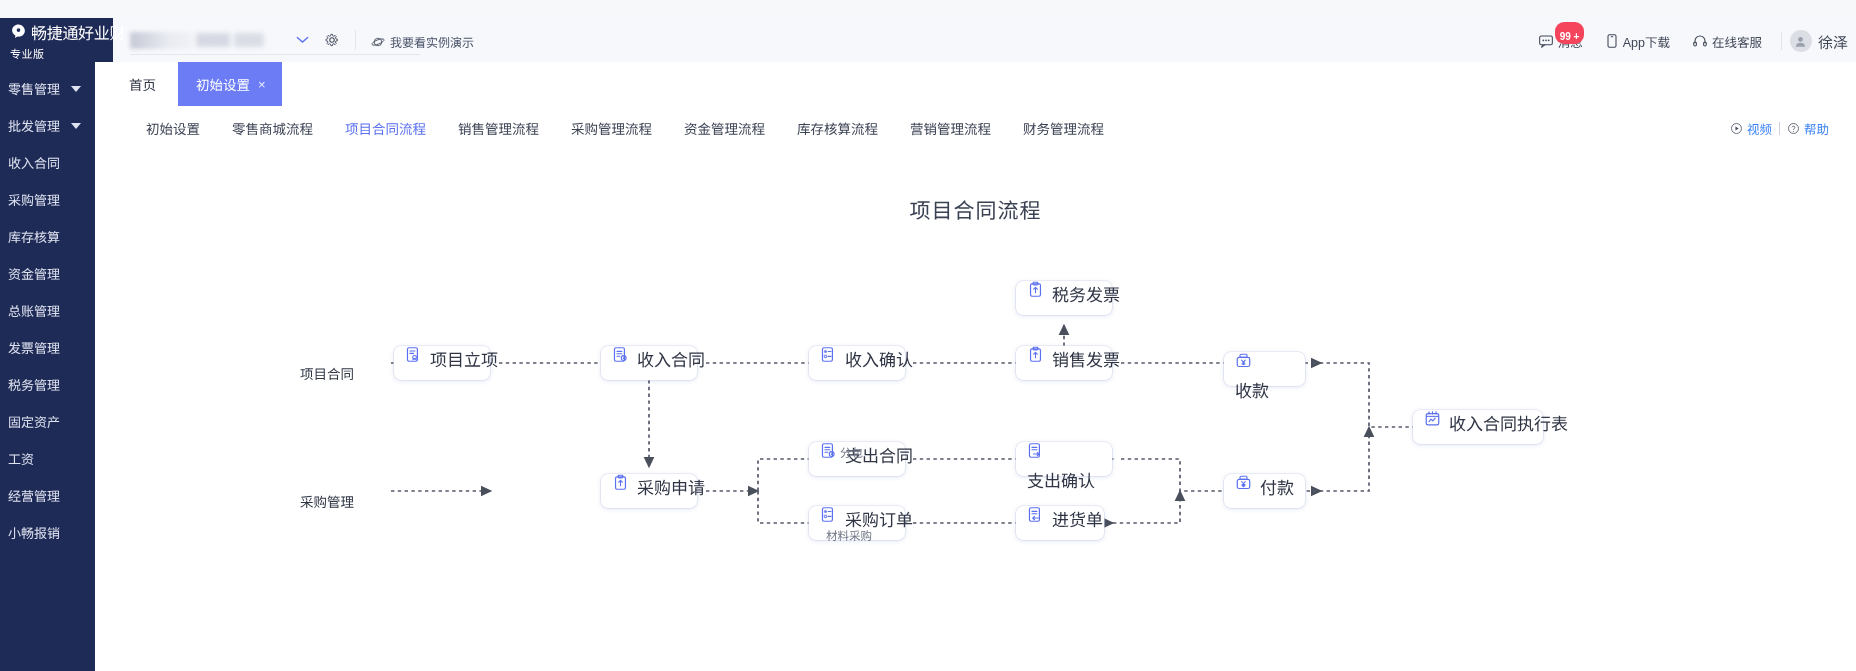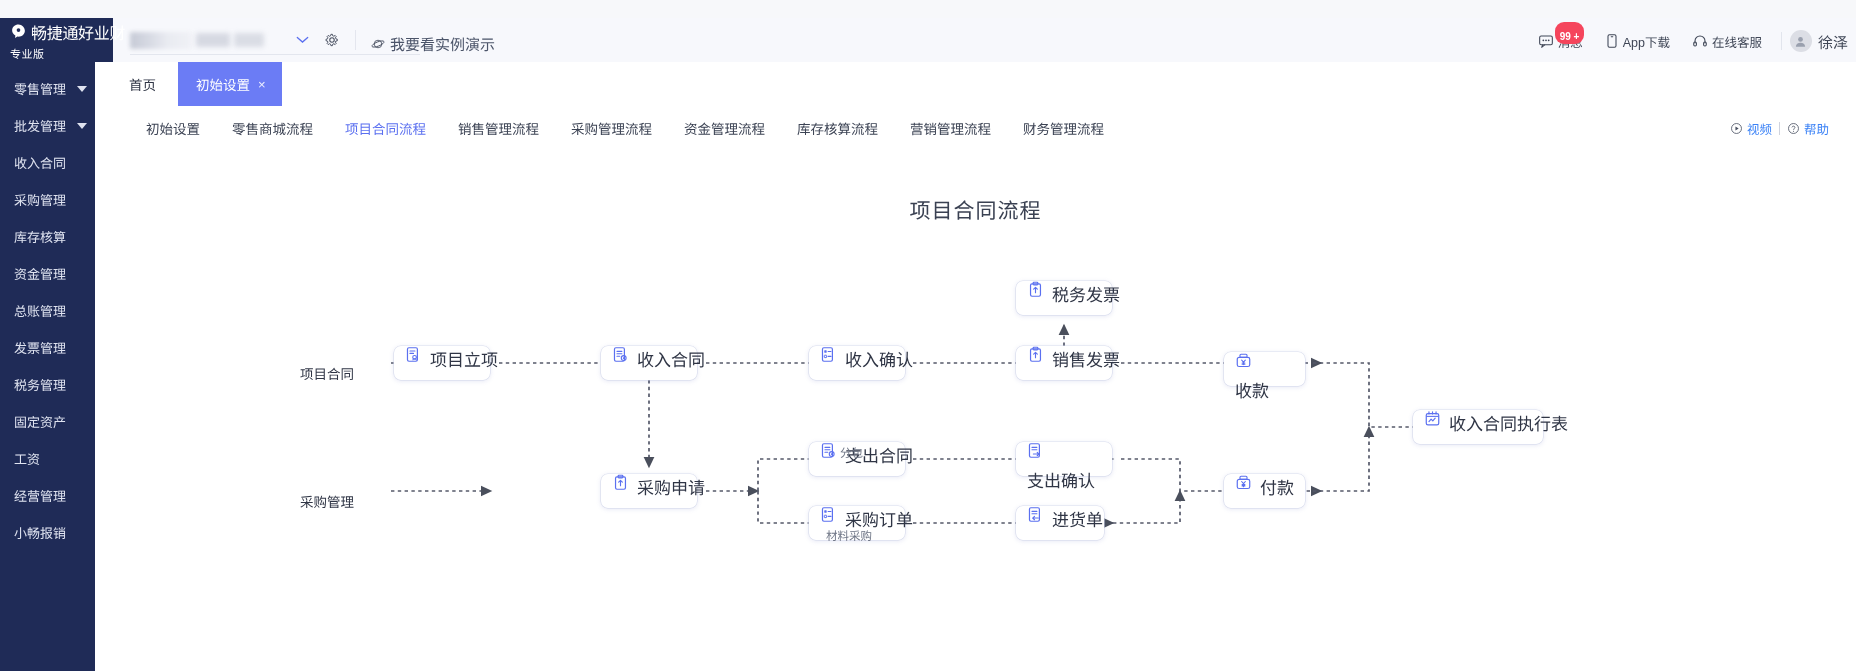--- a/index.html
+++ b/index.html
@@ -65,21 +65,21 @@
   }
   .chev {
     position: absolute; left: 296px; top: 36px;
     width: 13px; height: 8px;
   }
   .gear-btn { position: absolute; left: 324px; top: 32px; width: 16px; height: 16px; cursor: pointer; }
   .hdr-div { position: absolute; left: 355px; top: 30px; width: 1px; height: 20px; background: #e4e6ee; }
   .demo-link {
     position: absolute; left: 371px; top: 33px;
     display: flex; align-items: center; gap: 5px;
-    color: #4b5469; font-size: 15px; cursor: pointer; white-space: nowrap;
+    color: #4b5469; font-size: 12px; cursor: pointer; white-space: nowrap;
   }
 
   .hdr-right {
     position: absolute; right: 8px; top: 30px;
     display: flex; align-items: center; gap: 0px;
   }
   .hdr-item {
     display: flex; align-items: center; gap: 4px;
     color: #3d4椅; font-size: 12.5px; color: #3f4656;
     padding: 0 11px; cursor: pointer; position: relative; white-space: nowrap;
@@ -100,21 +100,21 @@
 
   
   .sidebar {
     position: absolute; left: 0; top: 62px; width: 95px; bottom: 0;
     background: #1f2b57;
     padding-top: 8px;
     overflow: hidden;
   }
   .side-item {
     height: 37px; display: flex; align-items: center;
-    padding-left: 14px; color: #dfe3f0; font-size: 13px;
+    padding-left: 8px; color: #dfe3f0; font-size: 13px;
     cursor: pointer; gap: 5px; white-space: nowrap;
   }
   .caret-down { width: 0; height: 0; border-left: 5px solid transparent; border-right: 5px solid transparent; border-top: 6px solid #dfe3f0; }
 
   
   .tabstrip {
     position: absolute; left: 95px; top: 62px; right: 0; height: 44px;
     background: #ffffff;
     display: flex; align-items: flex-end;
   }

